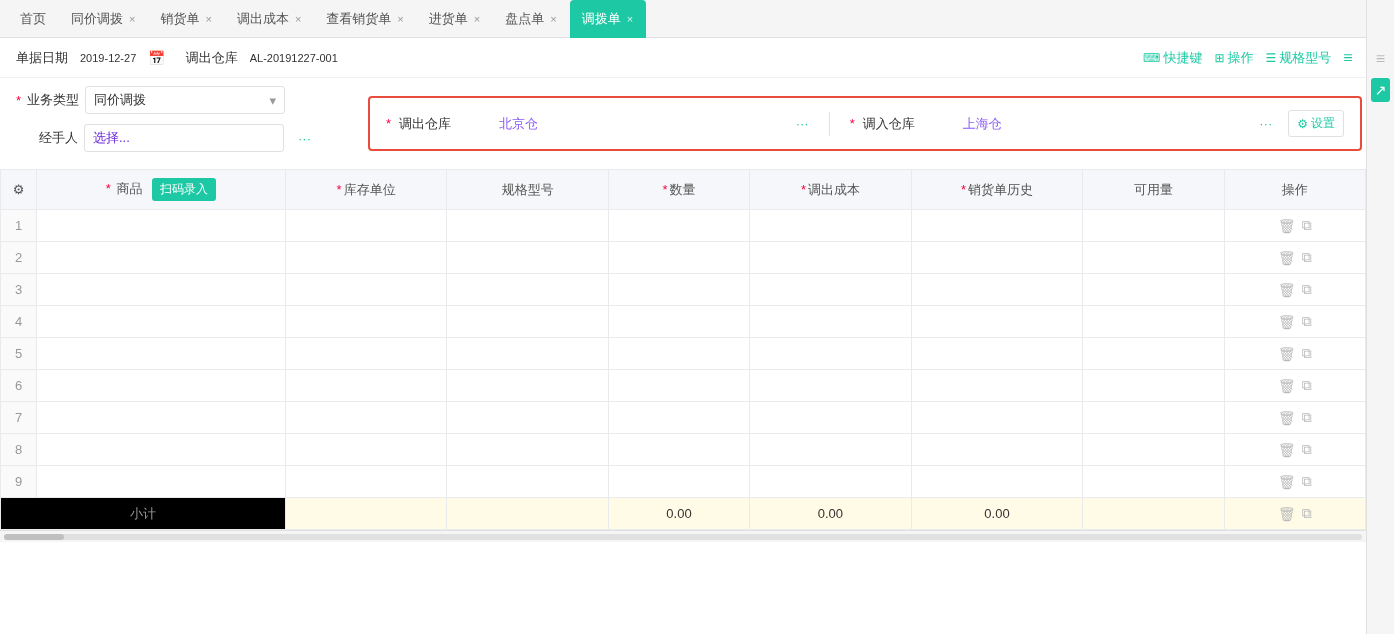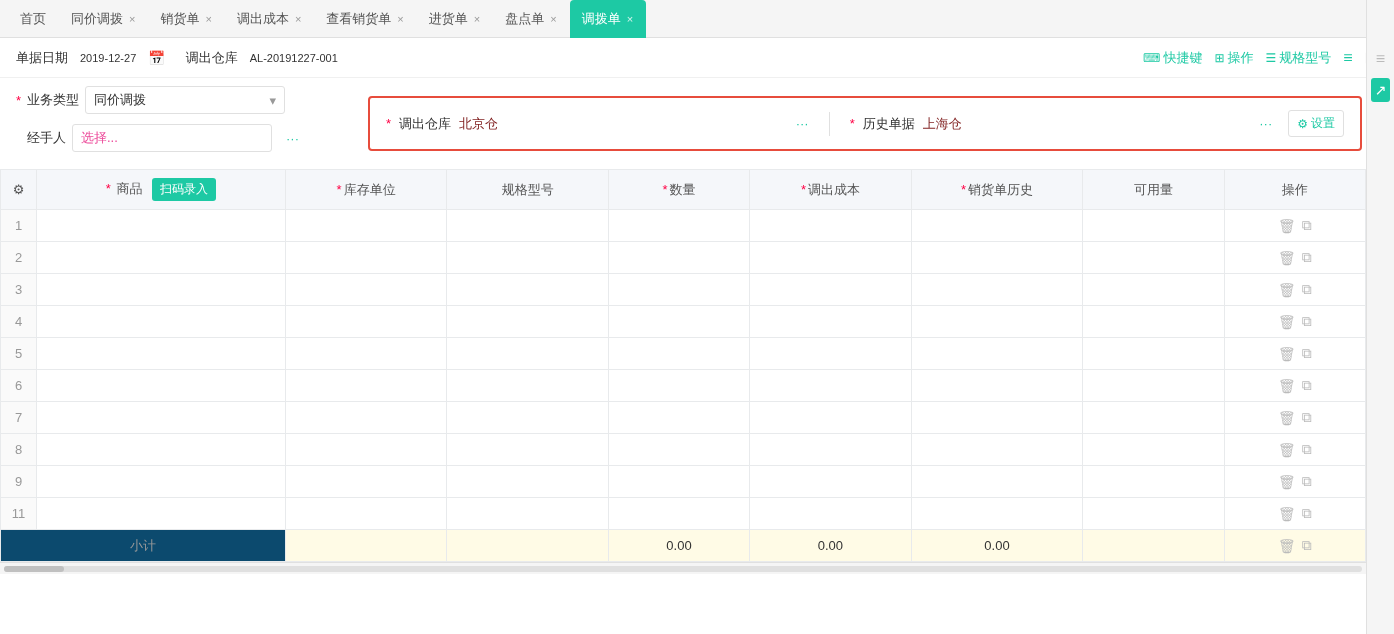--- a/index.html
+++ b/index.html
@@ -47,44 +47,44 @@
     .dropdown-arrow { color: #999; }
     .more-dots { color: #1dc9a4; cursor: pointer; margin-left: 8px; }
 
     
     .warehouse-section {
       margin: 10px 16px; border: 2px solid #e74c3c; border-radius: 4px; padding: 12px 16px;
       display: flex; align-items: center; gap: 0;
     }
     .warehouse-field { display: flex; align-items: center; gap: 8px; flex: 1; }
     .warehouse-divider { width: 1px; background: #e0e0e0; height: 24px; margin: 0 20px; }
-    .warehouse-value { color: #7f1d1d; font-size: 13px; }
+    .warehouse-value { color: #8b5cf6; font-size: 13px; margin-left: 40px; }
     .settings-btn {
       display: flex; align-items: center; gap: 3px; border: 1px solid #e0e0e0; border-radius: 3px;
       padding: 4px 8px; color: #1dc9a4; cursor: pointer; font-size: 12px; background: #fff;
     }
     .handler-select {
-      color: #ec4899; border: none; background: none; cursor: pointer; font-size: 13px;
+      color: #6d28d9; border: none; background: none; cursor: pointer; font-size: 13px;
     }
 
     
     .table-container { margin: 0; overflow-x: auto; }
     table { width: 100%; border-collapse: collapse; font-size: 13px; }
     th {
       background: #f5f7fa; border: 1px solid #e8eaec; padding: 8px 6px; text-align: center;
       color: #555; font-weight: normal; white-space: nowrap;
     }
     th.required-col::before { content: '*'; color: #f04; margin-right: 2px; }
     td {
       border: 1px solid #e8eaec; padding: 6px 6px; text-align: center; height: 32px;
       color: #333; background: #fff;
     }
     td.row-num { color: #999; background: #fafafa; width: 36px; }
     td.subtotal { background: #fffbe6; font-weight: normal; }
-    td.subtotal-label { background: #0c4a6e; color: #999; text-align: center; }
+    td.subtotal-label { background: #000000; color: #999; text-align: center; }
     .action-icons { display: flex; align-items: center; justify-content: center; gap: 6px; }
     .action-icon { color: #bbb; cursor: pointer; font-size: 14px; }
     .scan-btn {
       background: #1dc9a4; color: #fff; border: none; border-radius: 3px; padding: 3px 8px;
       font-size: 12px; cursor: pointer;
     }
 
     
     .right-sidebar {
       position: fixed; right: 0; top: 0; bottom: 0; width: 28px;
@@ -179,39 +179,39 @@
   <div style="display:flex; flex-direction:column; gap:10px; min-width:320px;">
     <div class="field-group">
       <span class="required-star">*</span>
       <span class="form-label">业务类型</span>
       <div class="field-select" style="min-width:200px;">
         <span class="field-select-value">同价调拨</span>
         <span class="dropdown-arrow">▾</span>
       </div>
     </div>
     <div class="field-group">
-      <span class="form-label" style="margin-left:11px;">经手人</span>
+      <span class="form-label" style="margin-left:23px;">经手人</span>
       <div class="field-select" style="min-width:200px;">
         <span class="handler-select">选择...</span>
       </div>
       <span class="more-dots">···</span>
     </div>
   </div>
 
   <div class="warehouse-section" style="flex:1;">
     <div class="warehouse-field">
       <span class="required-star">*</span>
       <span class="form-label">调出仓库</span>
       <span class="warehouse-value">北京仓</span>
       <span class="more-dots" style="margin-left:auto;">···</span>
     </div>
     <div class="warehouse-divider"></div>
     <div class="warehouse-field">
       <span class="required-star">*</span>
-      <span class="form-label">历史单据</span>
+      <span class="form-label">调入仓库</span>
       <span class="warehouse-value">上海仓</span>
       <span class="more-dots" style="margin-left:auto;">···</span>
     </div>
     <div style="margin-left:16px;">
       <div class="settings-btn">
         <span>⚙</span>
         <span>设置</span>
       </div>
     </div>
   </div>
@@ -375,36 +375,20 @@
       <td></td>
       <td></td>
       <td></td>
       <td>
         <div class="action-icons">
           <span class="action-icon">🗑</span>
           <span class="action-icon">⧉</span>
         </div>
       </td>
     </tr>
-        <tr>
-      <td class="row-num">11</td>
-      <td colspan="1"></td>
-      <td></td>
-      <td></td>
-      <td></td>
-      <td></td>
-      <td></td>
-      <td></td>
-      <td>
-        <div class="action-icons">
-          <span class="action-icon">🗑</span>
-          <span class="action-icon">⧉</span>
-        </div>
-      </td>
-    </tr>
       </tbody>
     <tfoot>
       <tr>
         <td class="subtotal-label" colspan="2">小计</td>
         <td class="subtotal"></td>
         <td class="subtotal"></td>
         <td class="subtotal">0.00</td>
         <td class="subtotal">0.00</td>
         <td class="subtotal">0.00</td>
         <td class="subtotal"></td>

